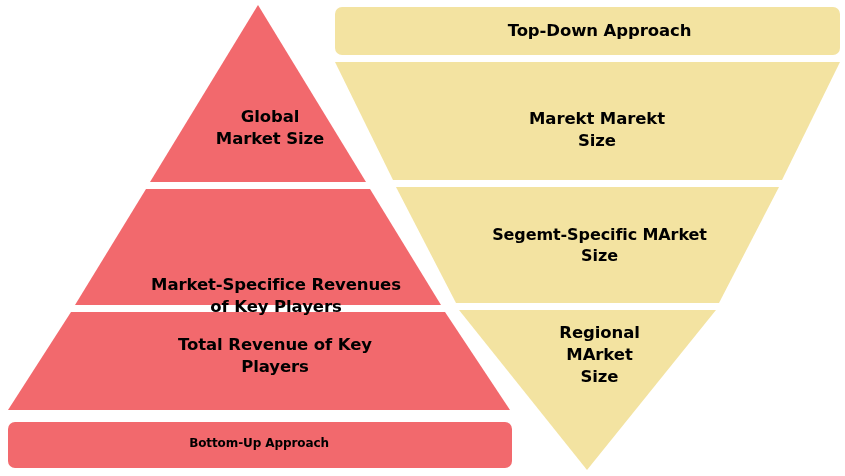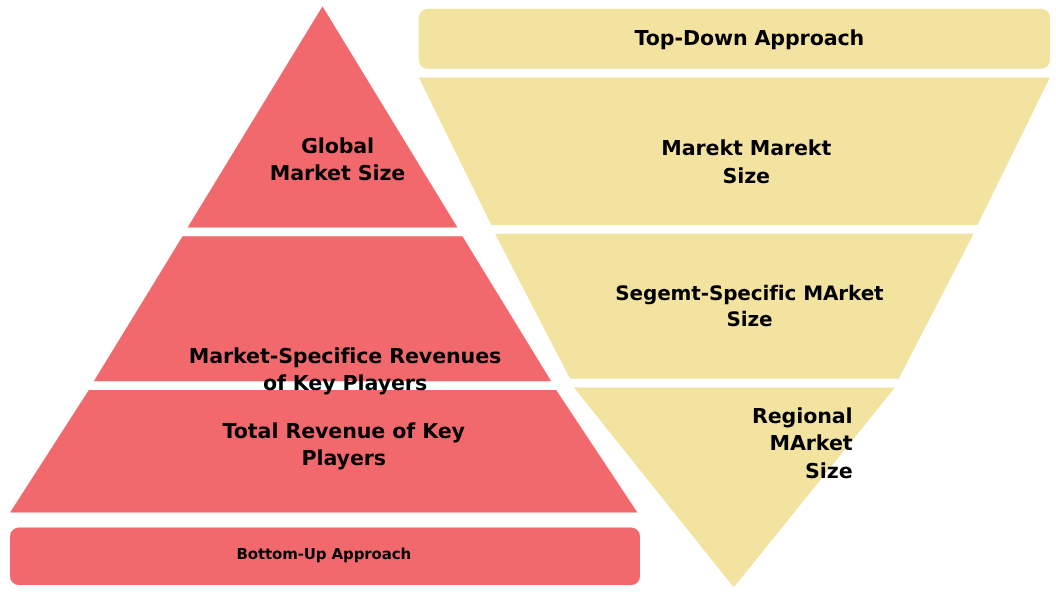--- a/index.html
+++ b/index.html
@@ -65,21 +65,20 @@
     left: 460px; top: 108px; width: 250px;
     font-size: 16.5px;
   }
   #lbl-segment-specific {
     left: 440px; top: 224px; width: 295px;
     font-size: 16px;
   }
   #lbl-regional {
     left: 505px; top: 322px; width: 165px;
     font-size: 16.5px;
-    text-align: right;
   }
 </style>
 </head>
 <body>
 
 <div id="canvas">
 
   <svg class="shapes" viewBox="0 0 845 476">
 
     <g>

